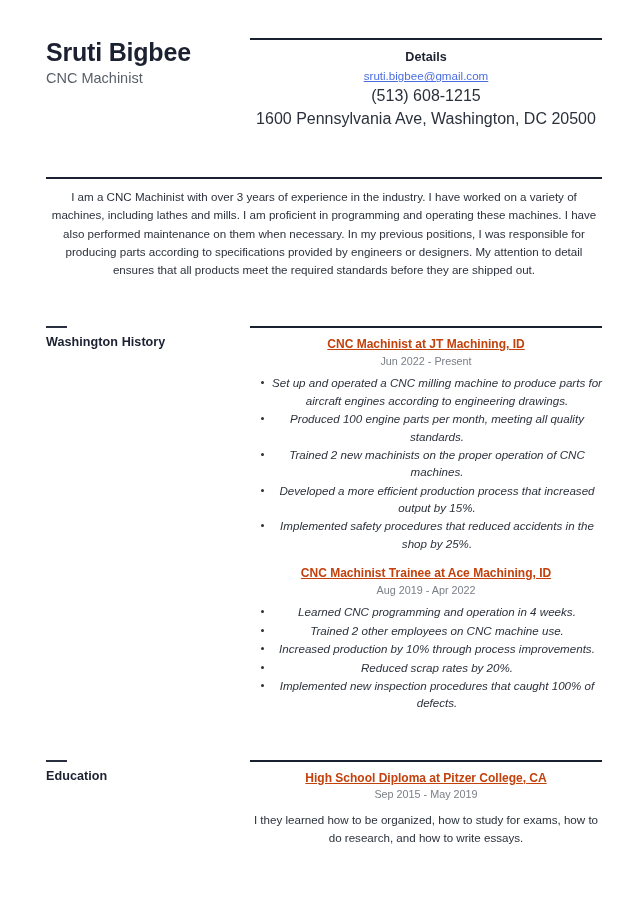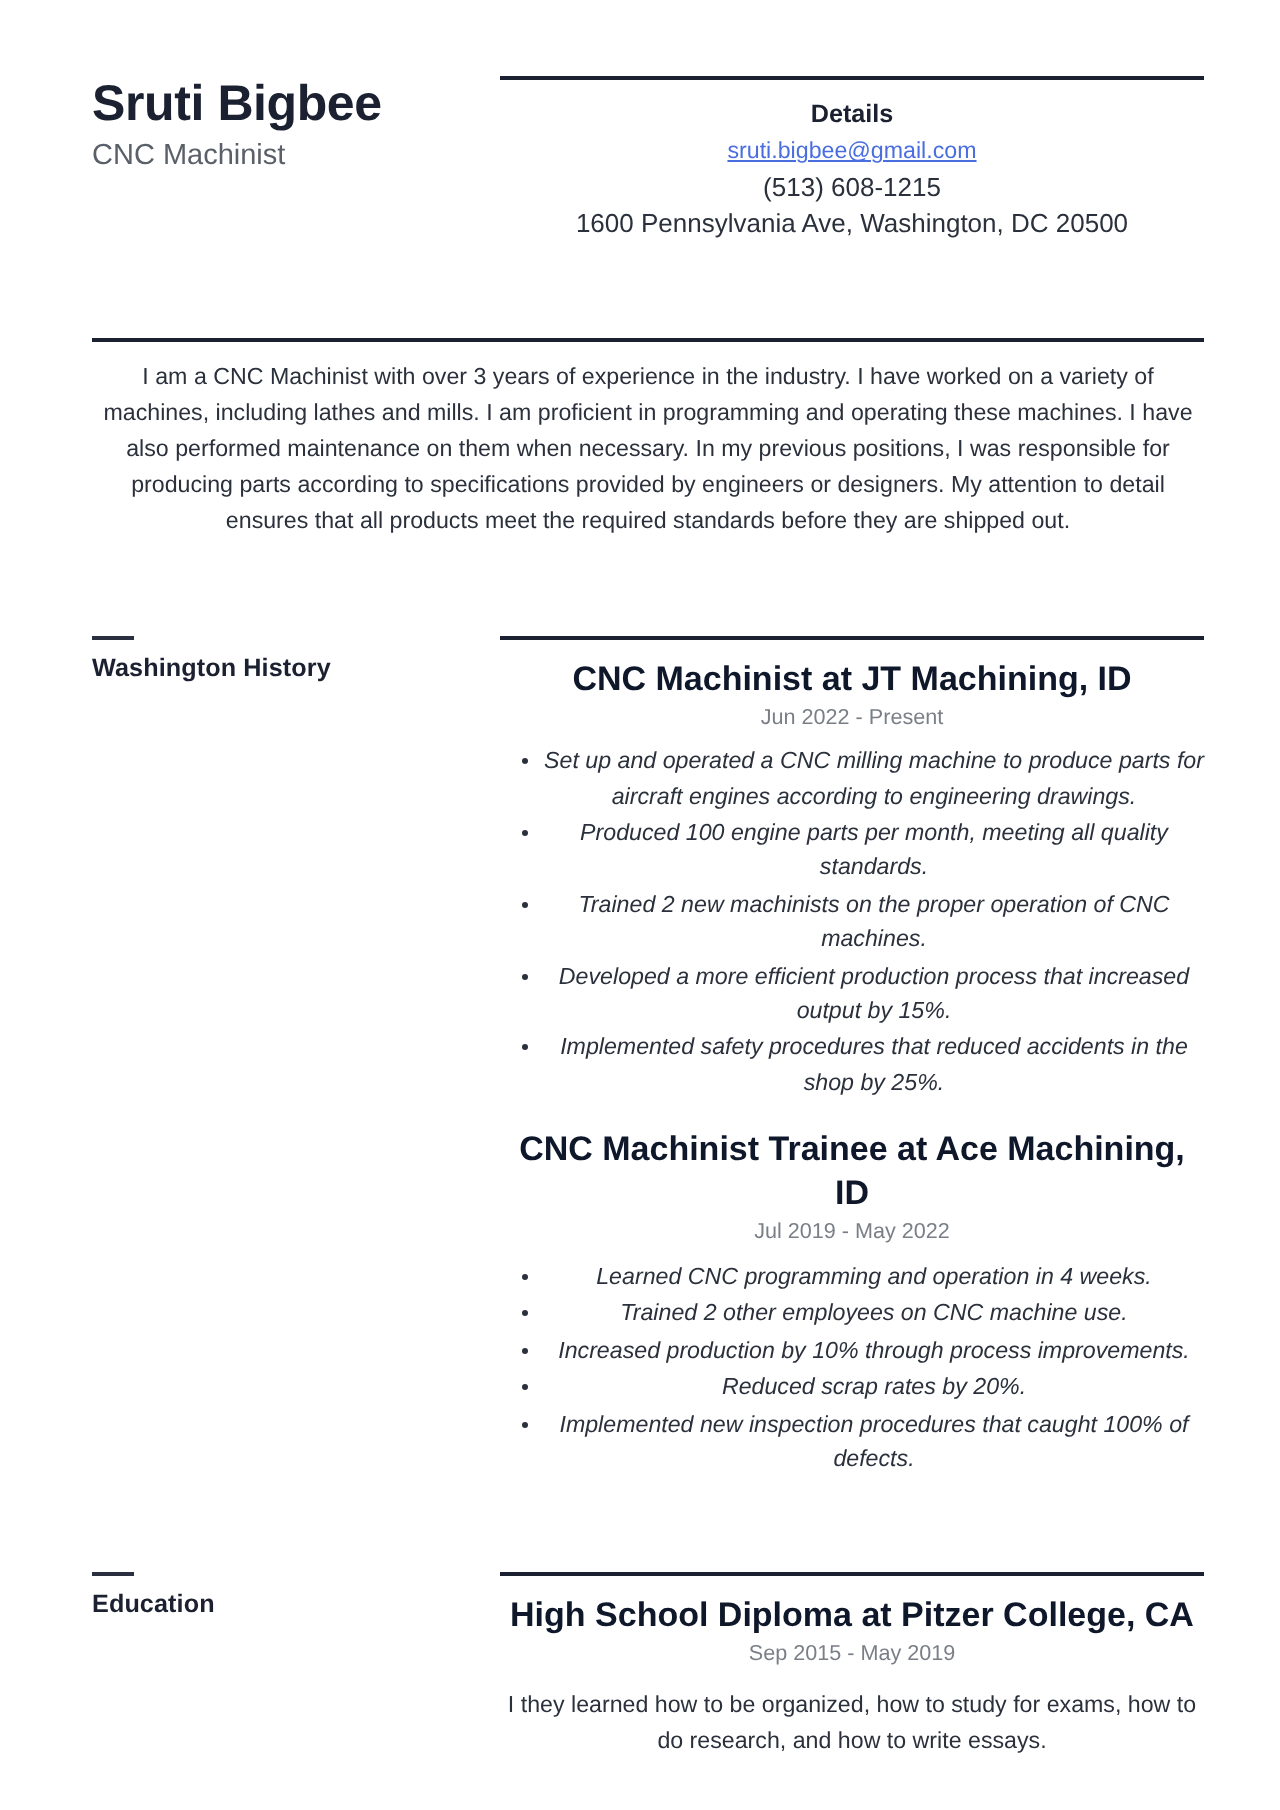--- a/index.html
+++ b/index.html
@@ -84,21 +84,21 @@
   }
 
   .details-heading {
     font-size: 12.6px;
     font-weight: bold;
     color: #1b2130;
     margin: 0 0 1px 0;
     line-height: 1.3;
   }
   .detail-line {
-    font-size: 13px;
+    font-size: 16px;
     color: #2b313c;
     line-height: 1.42;
   }
   a.link, .link {
     color: #4a6ee0;
     text-decoration: underline;
     font-size: 11.6px;
     line-height: 1.42;
     cursor: pointer;
   }
@@ -106,25 +106,26 @@
   .body-text {
     font-size: 11.6px;
     line-height: 1.57;
     color: #2b313c;
     margin: 0;
   }
 
   .entry { margin-bottom: 0; }
   .entry + .entry { margin-top: 14px; }
   .entry-title {
-    font-size: 17px;
-    font-weight: bold;
-    color: #0f172a;
+    font-size: 12px;
+    font-weight: bold;
+    color: #c2410c;
     line-height: 1.3;
     margin: 0 0 1px 0;
+    text-decoration: underline;
   }
   .entry-date {
     font-size: 10.8px;
     color: #7a7f87;
     line-height: 1.35;
     margin: 0 0 6px 0;
   }
   ul.bullets {
     margin: 0;
     padding: 0 0 0 22px;
@@ -205,21 +206,21 @@
           <li>Set up and operated a CNC milling machine to produce parts for aircraft engines according to engineering drawings.</li>
           <li>Produced 100 engine parts per month, meeting all quality standards.</li>
           <li>Trained 2 new machinists on the proper operation of CNC machines.</li>
           <li>Developed a more efficient production process that increased output by 15%.</li>
           <li>Implemented safety procedures that reduced accidents in the shop by 25%.</li>
         </ul>
       </div>
 
       <div class="entry">
         <div class="entry-title">CNC Machinist Trainee at Ace Machining, ID</div>
-        <div class="entry-date">Jul 2019 - May 2022</div>
+        <div class="entry-date">Aug 2019 - Apr 2022</div>
         <ul class="bullets">
           <li>Learned CNC programming and operation in 4 weeks.</li>
           <li>Trained 2 other employees on CNC machine use.</li>
           <li>Increased production by 10% through process improvements.</li>
           <li>Reduced scrap rates by 20%.</li>
           <li>Implemented new inspection procedures that caught 100% of defects.</li>
         </ul>
       </div>
     </div>
   </div>

